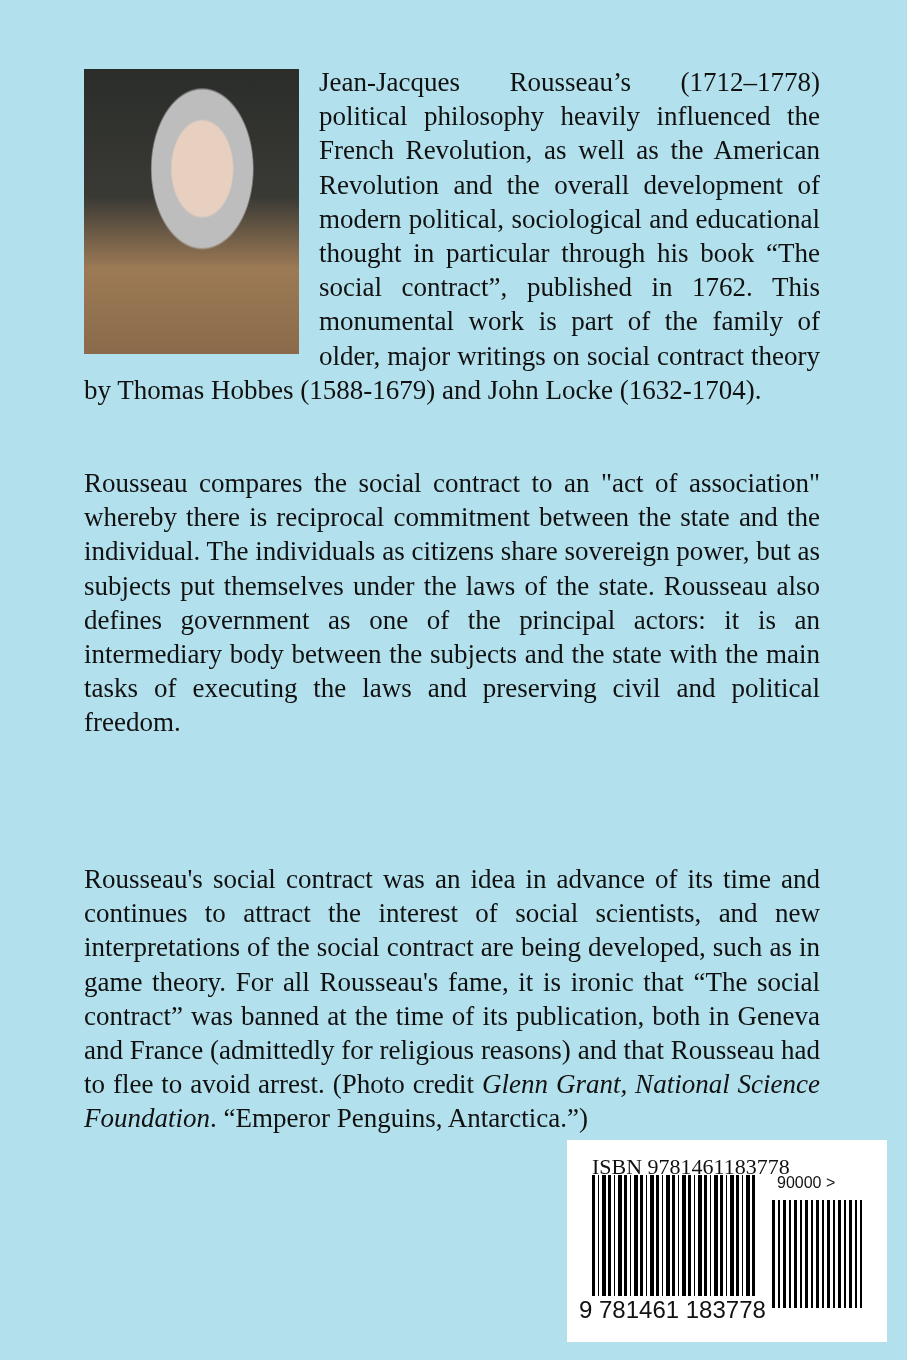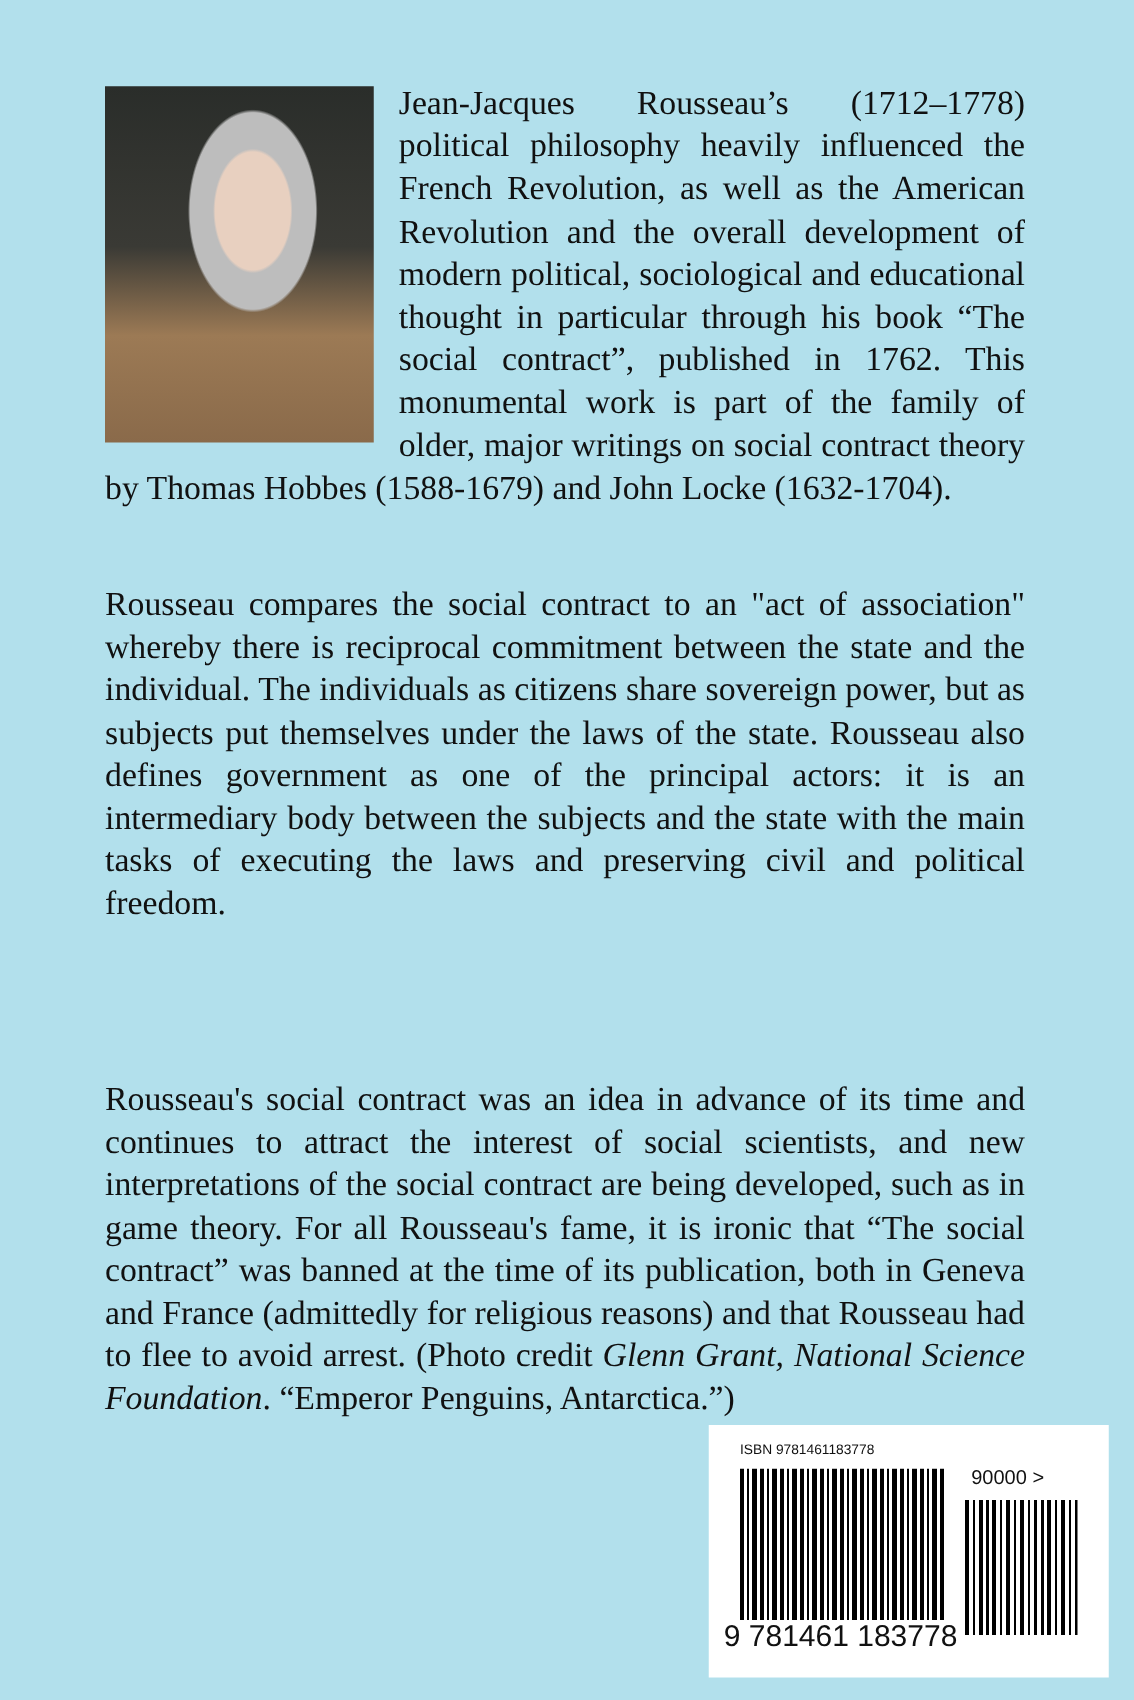--- a/index.html
+++ b/index.html
@@ -5,21 +5,21 @@
   html, body { margin:0; padding:0; }
   body { width:907px; height:1360px; background:#b2e0ec; position:relative; overflow:hidden; font-family:"Liberation Serif", serif; color:#111; }
   .portrait { position:absolute; left:84px; top:69px; width:215px; height:285px; background:radial-gradient(ellipse at 55% 35%, #e8d0c0 0 18%, #bdbdbd 19% 30%, rgba(0,0,0,0) 31%), linear-gradient(180deg,#2a2d2a 0%,#3a3a35 45%,#9c7a55 70%,#8a6a4a 100%); }
   .para { position:absolute; left:84px; width:736px; font-size:27px; line-height:34.2px; text-align:justify; }
   .p1 { top:65px; }
   .p1 .float { float:left; width:235px; height:290px; }
   .p2 { top:466px; }
   .p3 { top:862px; }
   i { font-style:italic; }
   .barcode { position:absolute; left:567px; top:1140px; width:320px; height:202px; background:#fff; }
-  .isbn-top { position:absolute; left:25px; top:14px; font-family:Liberation Sans, sans-serif; font-size:11px; }
+  .isbn-top { position:absolute; left:25px; top:14px; font-family:Liberation Serif, serif; font-size:22px; }
   .price { position:absolute; left:210px; top:34px; font-family:"Liberation Sans",sans-serif; font-size:16px; }
   .bars1 { position:absolute; left:25px; top:35px; width:165px; height:142px; background:repeating-linear-gradient(90deg,#000 0 3px,#fff 3px 6px,#000 6px 7px,#fff 7px 10px,#000 10px 14px,#fff 14px 16px); }
   .bars2 { position:absolute; left:205px; top:60px; width:90px; height:108px; background:repeating-linear-gradient(90deg,#000 0 3px,#fff 3px 6px,#000 6px 8px,#fff 8px 11px); }
   .isbn-bottom { position:absolute; left:10px; top:156px; font-family:"Liberation Sans",sans-serif; font-size:24px; background:#fff; padding:0 2px; }
 </style>
 </head>
 <body>
 
 <div class="portrait"></div>
 

